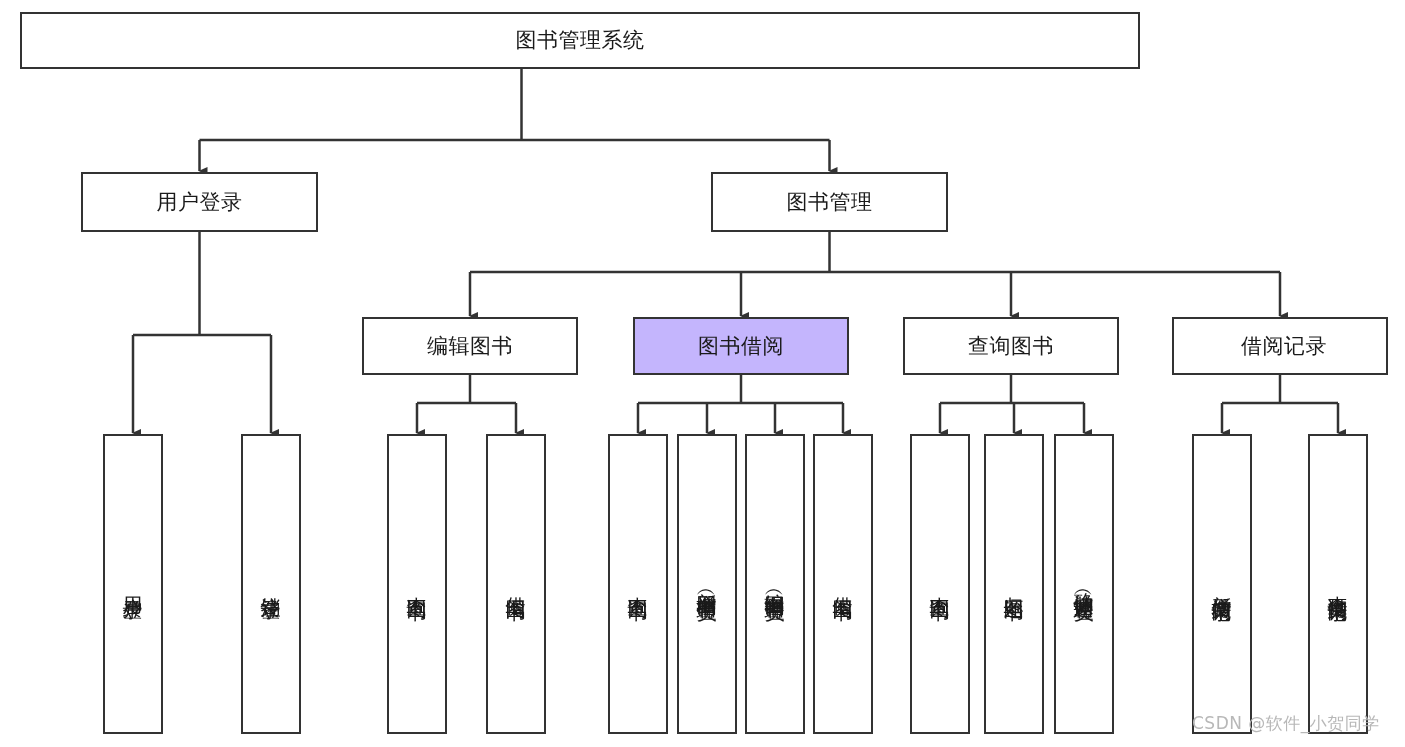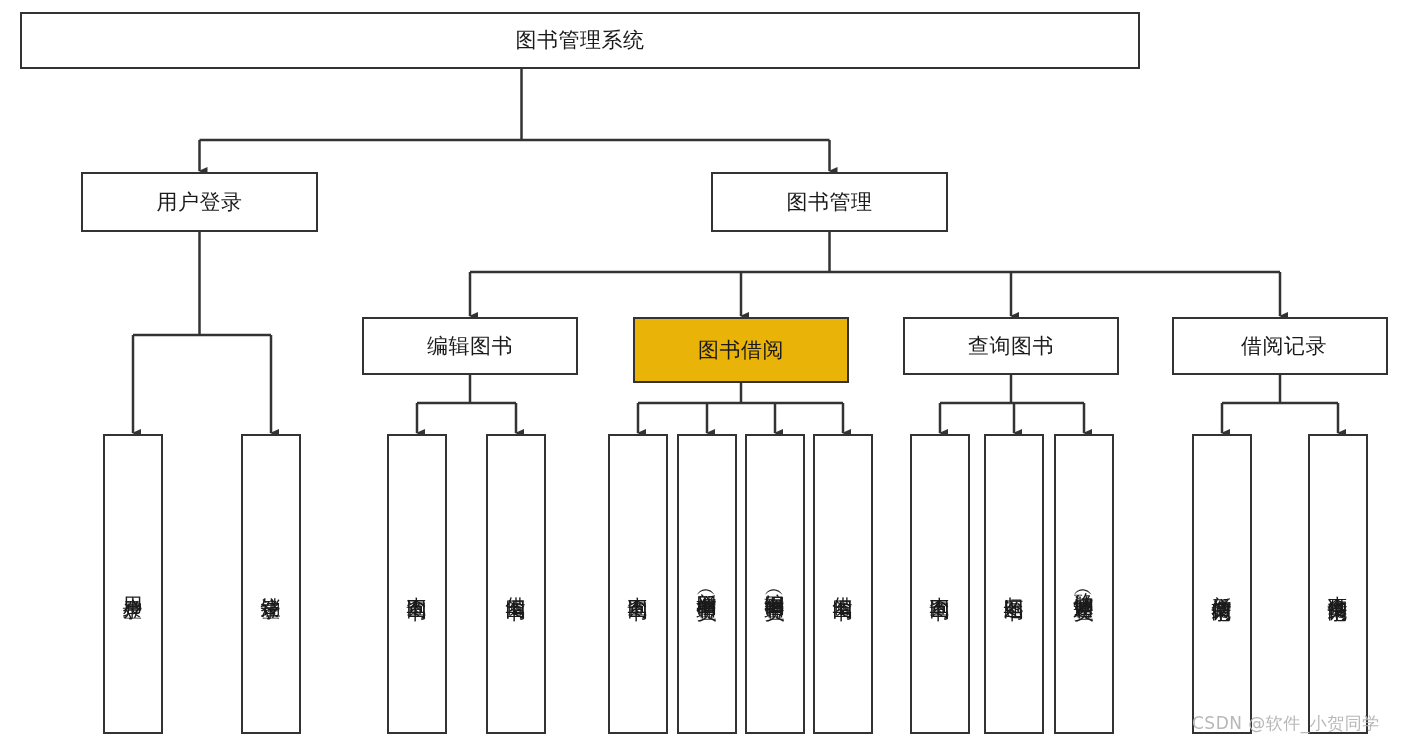--- a/index.html
+++ b/index.html
@@ -110,21 +110,21 @@
       </div>
       <div class="node" style="left: 81px; top: 172px; width: 237px; height: 60px; border-color: rgb(51, 51, 51); background: rgb(255, 255, 255);">
         <span class="node-label" style="color: rgb(26, 26, 26);">用户登录</span>
       </div>
       <div class="node" style="left: 711px; top: 172px; width: 237px; height: 60px; border-color: rgb(51, 51, 51); background: rgb(255, 255, 255);">
         <span class="node-label" style="color: rgb(26, 26, 26);">图书管理</span>
       </div>
       <div class="node" style="left: 362px; top: 317px; width: 216px; height: 58px; border-color: rgb(51, 51, 51); background: rgb(255, 255, 255);">
         <span class="node-label" style="color: rgb(26, 26, 26);">编辑图书</span>
       </div>
-      <div class="node" style="left: 633px; top: 317px; width: 216px; height: 66px; border-color: rgb(51, 51, 51); background: #eab308;">
+      <div class="node" style="left: 633px; top: 317px; width: 216px; height: 58px; border-color: rgb(51, 51, 51); background: #c4b5fd;">
         <span class="node-label" style="color: rgb(26, 26, 26);">图书借阅</span>
       </div>
       <div class="node" style="left: 903px; top: 317px; width: 216px; height: 58px; border-color: rgb(51, 51, 51); background: rgb(255, 255, 255);">
         <span class="node-label" style="color: rgb(26, 26, 26);">查询图书</span>
       </div>
       <div class="node" style="left: 1172px; top: 317px; width: 216px; height: 58px; border-color: rgb(51, 51, 51); background: rgb(255, 255, 255); padding-left: 8px;">
         <span class="node-label" style="color: rgb(26, 26, 26);">借阅记录</span>
       </div>
       <div class="node vertical" style="left: 103px; top: 434px; width: 60px; height: 300px; border-color: rgb(51, 51, 51); background: rgb(255, 255, 255);">
         <span class="node-label" style="color: rgb(26, 26, 26);">用户登录</span>

